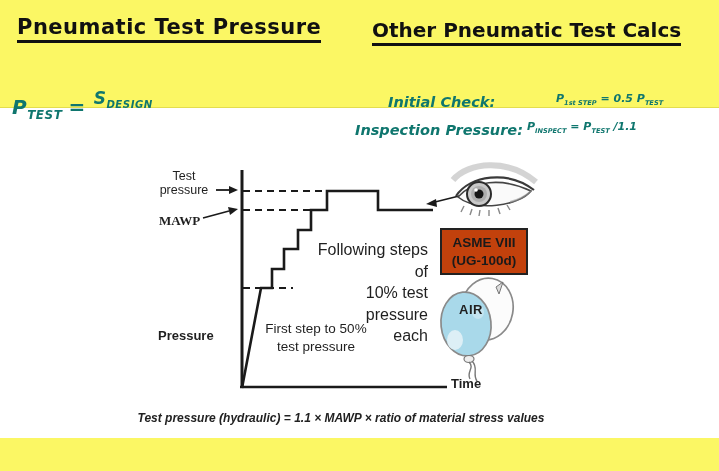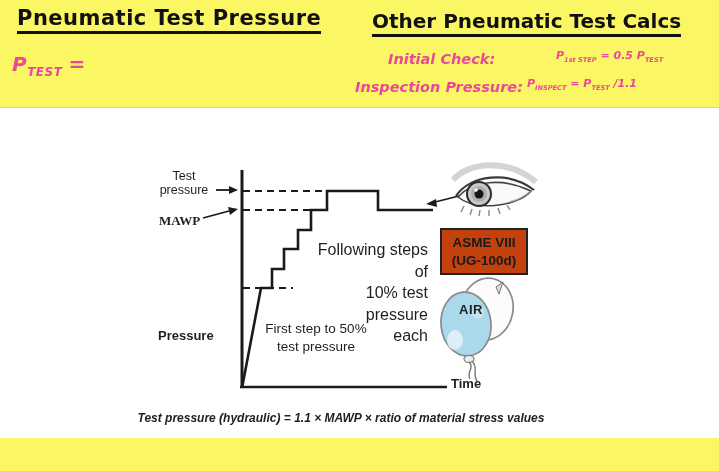--- a/index.html
+++ b/index.html
@@ -11,26 +11,26 @@
   }
   
   .band{position:absolute;left:0;width:719px;background:#fbf764;}
   .band-top{top:0;height:107px;border-bottom:1px solid #e3dd4e;}
   .band-bottom{top:438px;height:33px;}
 
   
   .hdr-title{
     position:absolute;font-family:"DejaVu Sans", sans-serif;
     font-weight:bold;color:#111;
-    border-bottom:3px solid #111;padding-bottom:1px;white-space:nowrap;
+    border-bottom:3px solid #111;padding-bottom:1px;white-space:nowrap;margin-top:9px;
   }
   #left-title{left:17px;top:6px;font-size:21px;letter-spacing:.5px;}
   #right-title{left:372px;top:9px;font-size:20px;}
 
-  .formula{font-family:"DejaVu Sans", sans-serif;font-style:italic;font-weight:bold;color:#ec4899;white-space:nowrap;}
+  .formula{font-family:"DejaVu Sans", sans-serif;font-style:italic;font-weight:bold;color:#0f766e;white-space:nowrap;margin-top:43px;}
   sub{font-size:.6em;font-style:italic;}
 
   #main-formula{position:absolute;left:12px;top:42px;display:flex;align-items:flex-start;font-size:20px;letter-spacing:.5px;}
   #main-formula .lhs{margin-top:10px;}
   #main-formula .eq{margin-top:10px;margin-left:6px;margin-right:8px;}
   #main-formula .frac{display:inline-block;text-align:center;}
   #main-formula .num{display:block;padding:0 12px 3px 12px;border-bottom:3px solid #111;letter-spacing:1px;}
   #main-formula .den{display:block;font-size:17px;padding-top:3px;}
 
   .calc-label{position:absolute;font-size:14.5px;}
@@ -66,20 +66,21 @@
 <div class="band band-top"></div>
 
 <div class="band band-bottom"></div>
 
 <div id="left-title" class="hdr-title">Pneumatic Test Pressure</div>
 
 <div id="main-formula" class="formula">
   <span class="lhs"><span>P</span><sub>TEST</sub></span>
   <span class="eq">=</span>
   <span class="frac">
+    <span class="den"><span>S</span><sub>DESIGN</sub></span>
   </span>
 </div>
 
 <div id="right-title" class="hdr-title">Other Pneumatic Test Calcs</div>
 
 <span id="initial-label" class="formula calc-label">Initial Check:</span>
 <span id="initial-expr" class="formula calc-expr"><span>P</span><sub>1st STEP</sub><span> = 0.5 P</span><sub>TEST</sub></span>
 
 <span id="inspect-label" class="formula calc-label">Inspection Pressure:</span>
 <span id="inspect-expr" class="formula calc-expr"><span>P</span><sub>INSPECT</sub><span> = P</span><sub>TEST</sub><span> /1.1</span></span>

